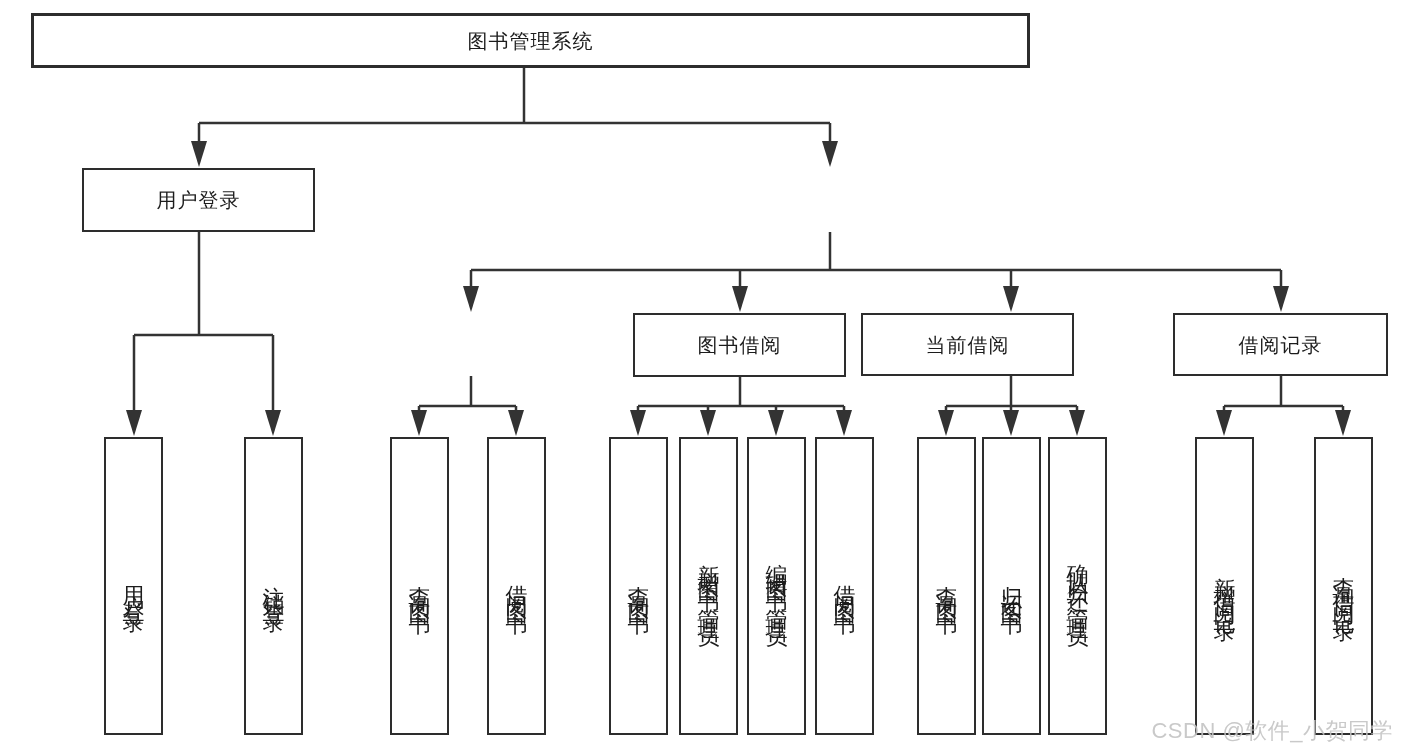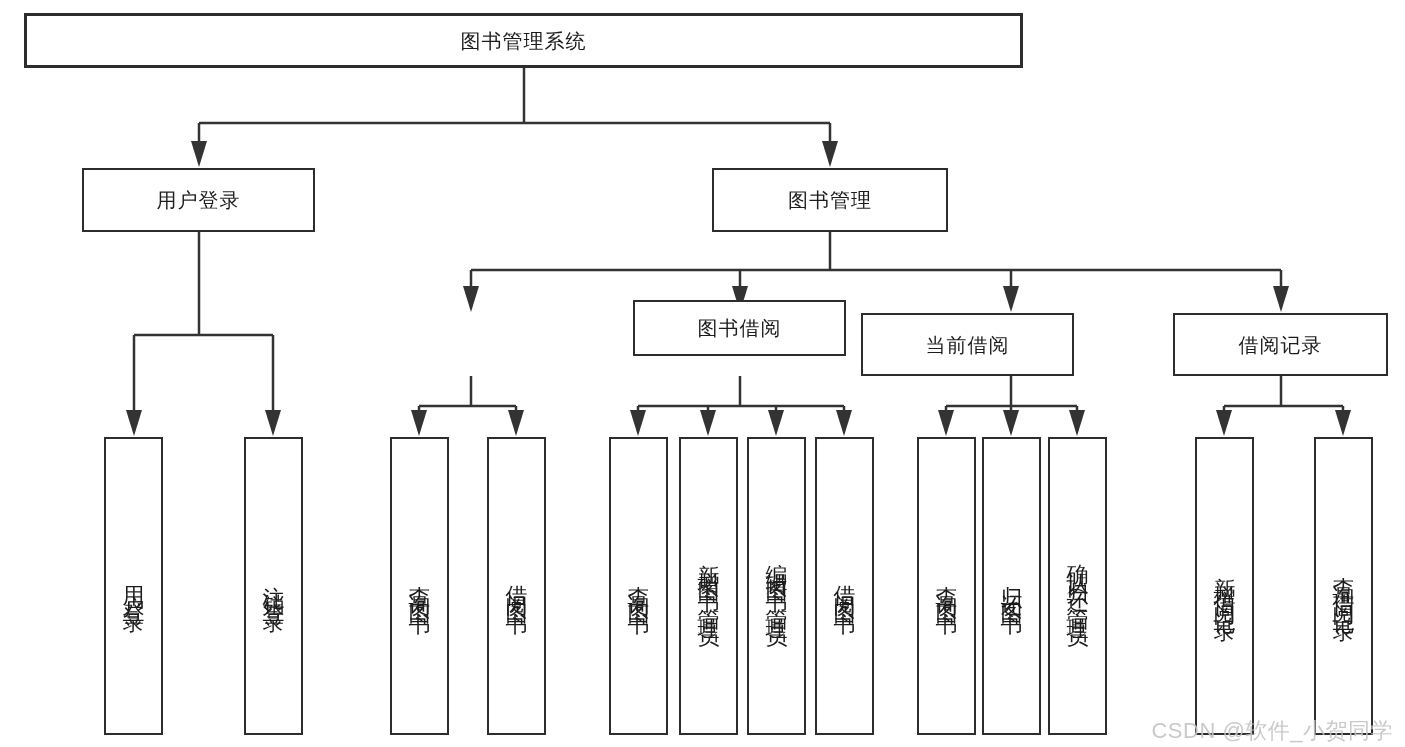--- a/index.html
+++ b/index.html
@@ -17,21 +17,21 @@
     color:var(--text);
   }
   #canvas{position:absolute;left:0;top:0;width:1405px;height:747px;}
   svg.connectors{position:absolute;left:0;top:0;z-index:1;}
   .node{
     position:absolute;box-sizing:border-box;background:#ffffff;
     border:2.5px solid var(--box_border);
     display:flex;align-items:center;justify-content:center;
     z-index:2;
   }
-  .node.root{border-width:3px;}
+  .node.root{border-width:3px;margin-left:7px;}
   .node .lbl{
     font-size:20px;line-height:1;letter-spacing:1px;white-space:nowrap;
   }
   .node.vert .lbl{
     writing-mode:vertical-rl;
     font-size:22px;letter-spacing:9px;white-space:normal;
     line-height:1;
   }
   .watermark{
     position:absolute;z-index:3;
@@ -119,25 +119,22 @@
     </g>
   </svg>
 
   <div class="node root" style="left:24px;top:13px;width:999px;height:55px">
     <span class="lbl">图书管理系统</span>
   </div>
 
   <div class="node" style="left:82px;top:168px;width:233px;height:64px">
     <span class="lbl">用户登录</span>
   </div>
-  <div class="node" style="left:712px;top:168px;width:236px;height:64px">
-    <span class="lbl">图书管理</span>
-  </div>
 
-  <div class="node" style="left:633px;top:300px;width:213px;height:56px">
+  <div class="node" style="left:633px;top:313px;width:213px;height:64px">
     <span class="lbl">图书借阅</span>
   </div>
   <div class="node" style="left:861px;top:313px;width:213px;height:63px">
     <span class="lbl">当前借阅</span>
   </div>
   <div class="node" style="left:1173px;top:313px;width:215px;height:63px">
     <span class="lbl">借阅记录</span>
   </div>
 
   <div class="node vert" style="left:104px;top:437px;width:59px;height:298px">

